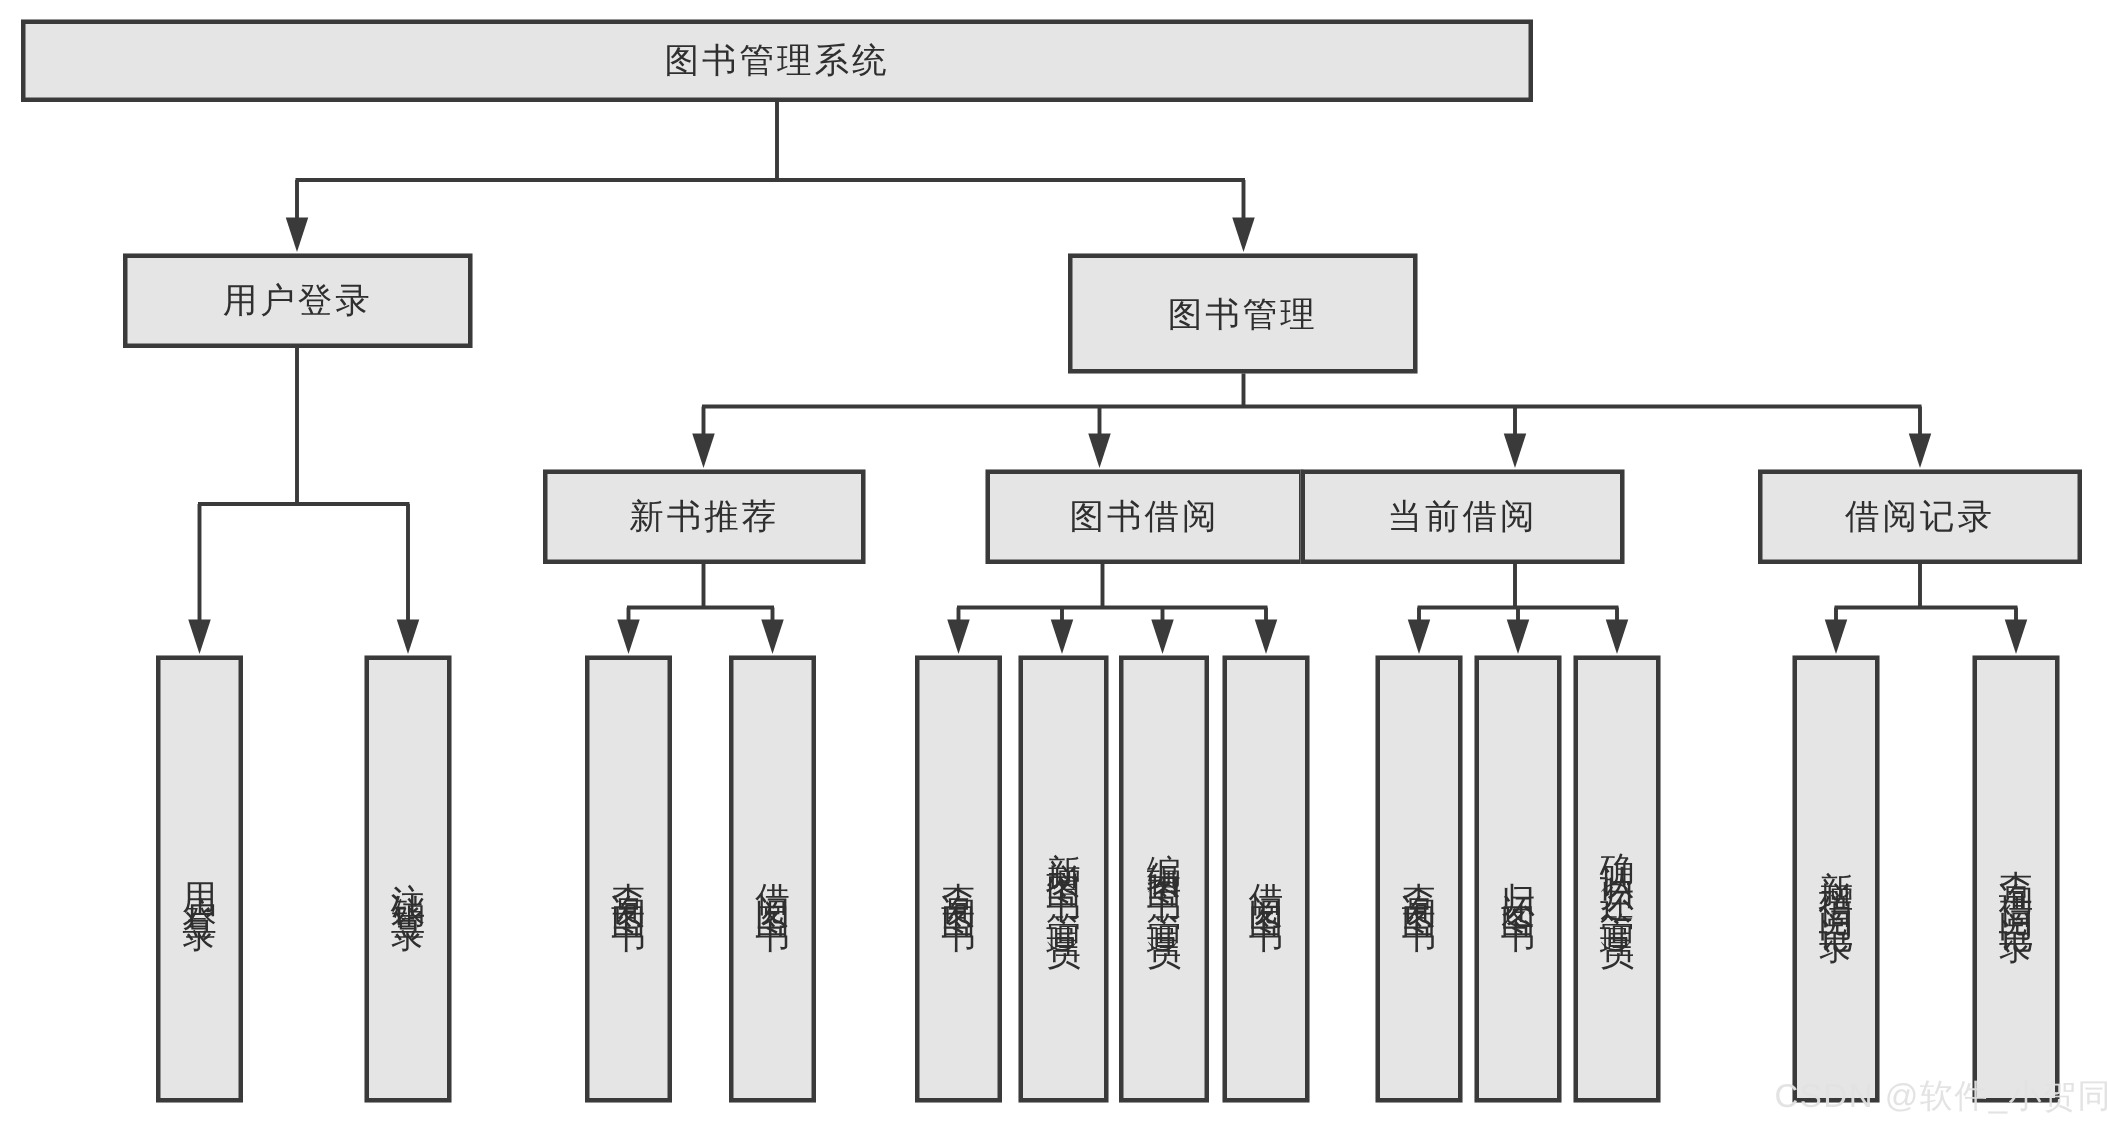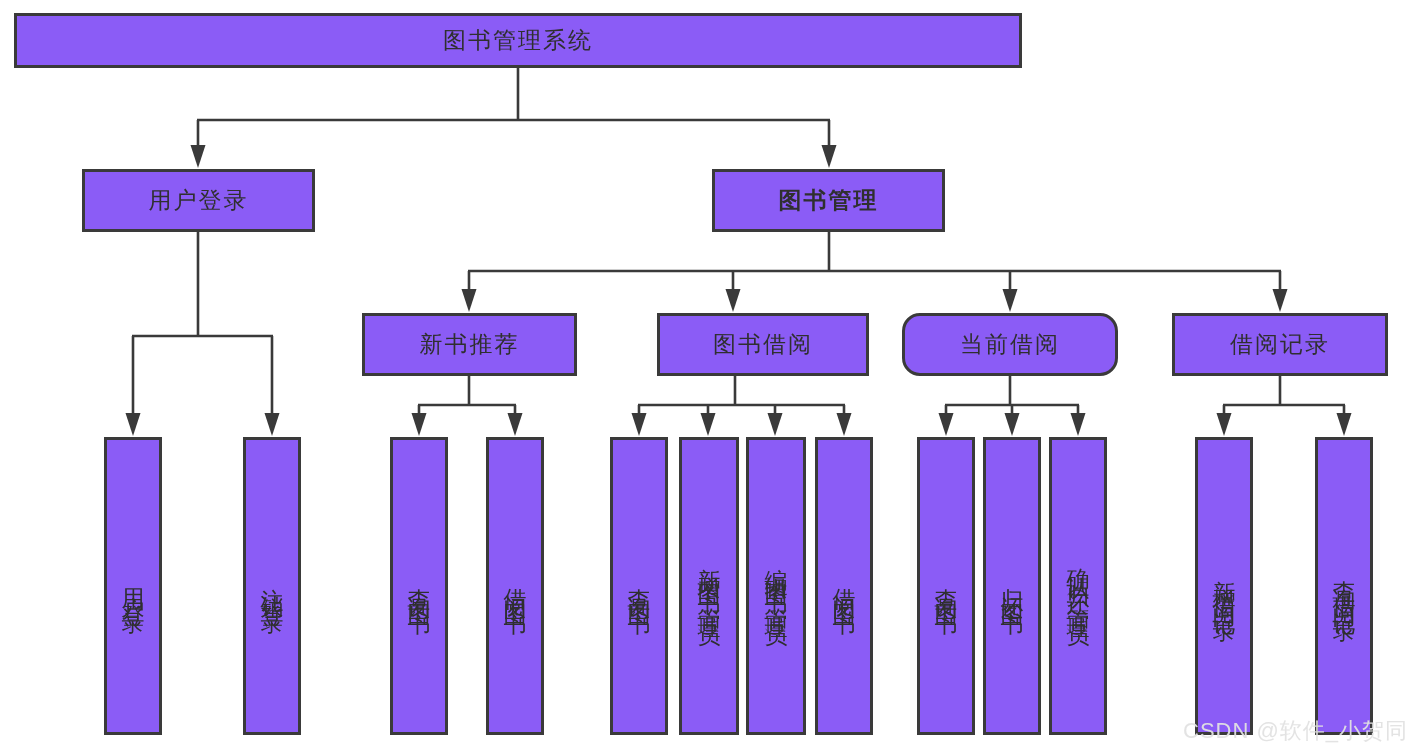--- a/index.html
+++ b/index.html
@@ -19,36 +19,36 @@
     position: absolute;
     left: 0;
     top: 0;
     width: 1405px;
     height: 747px;
   }
   .node {
     position: absolute;
     box-sizing: border-box;
     border: 3px solid #3a3a3a;
-    background: #8b5cf6;
+    background: #e5e5e5;
     display: flex;
     align-items: center;
     justify-content: center;
     font-size: 23px;
     color: #2f2f2f;
     letter-spacing: 2px;
     white-space: nowrap;
   }
   .root  { left: 14px;   top: 13px;  width: 1008px; height: 55px; }
   .l2a   { left: 82px;   top: 169px; width: 233px;  height: 63px; }
-  .l2b   { left: 712px;  top: 169px; width: 233px;  height: 63px; font-weight: bold; }
+  .l2b   { left: 712px;  top: 169px; width: 233px;  height: 80px; }
   .l3    { top: 313px; height: 63px; }
   .l3a   { left: 362px;  width: 215px; }
   .l3b   { left: 657px;  width: 212px; }
-  .l3c   { left: 902px;  width: 216px; border-radius: 18px; }
+  .l3c   { left: 867px;  width: 216px; }
   .l3d   { left: 1172px; width: 216px; }
   .leaf {
     top: 437px;
     height: 298px;
     width: 58px;
     letter-spacing: 0;
   }
   .vtext {
     writing-mode: vertical-rl;
     letter-spacing: 8px;

